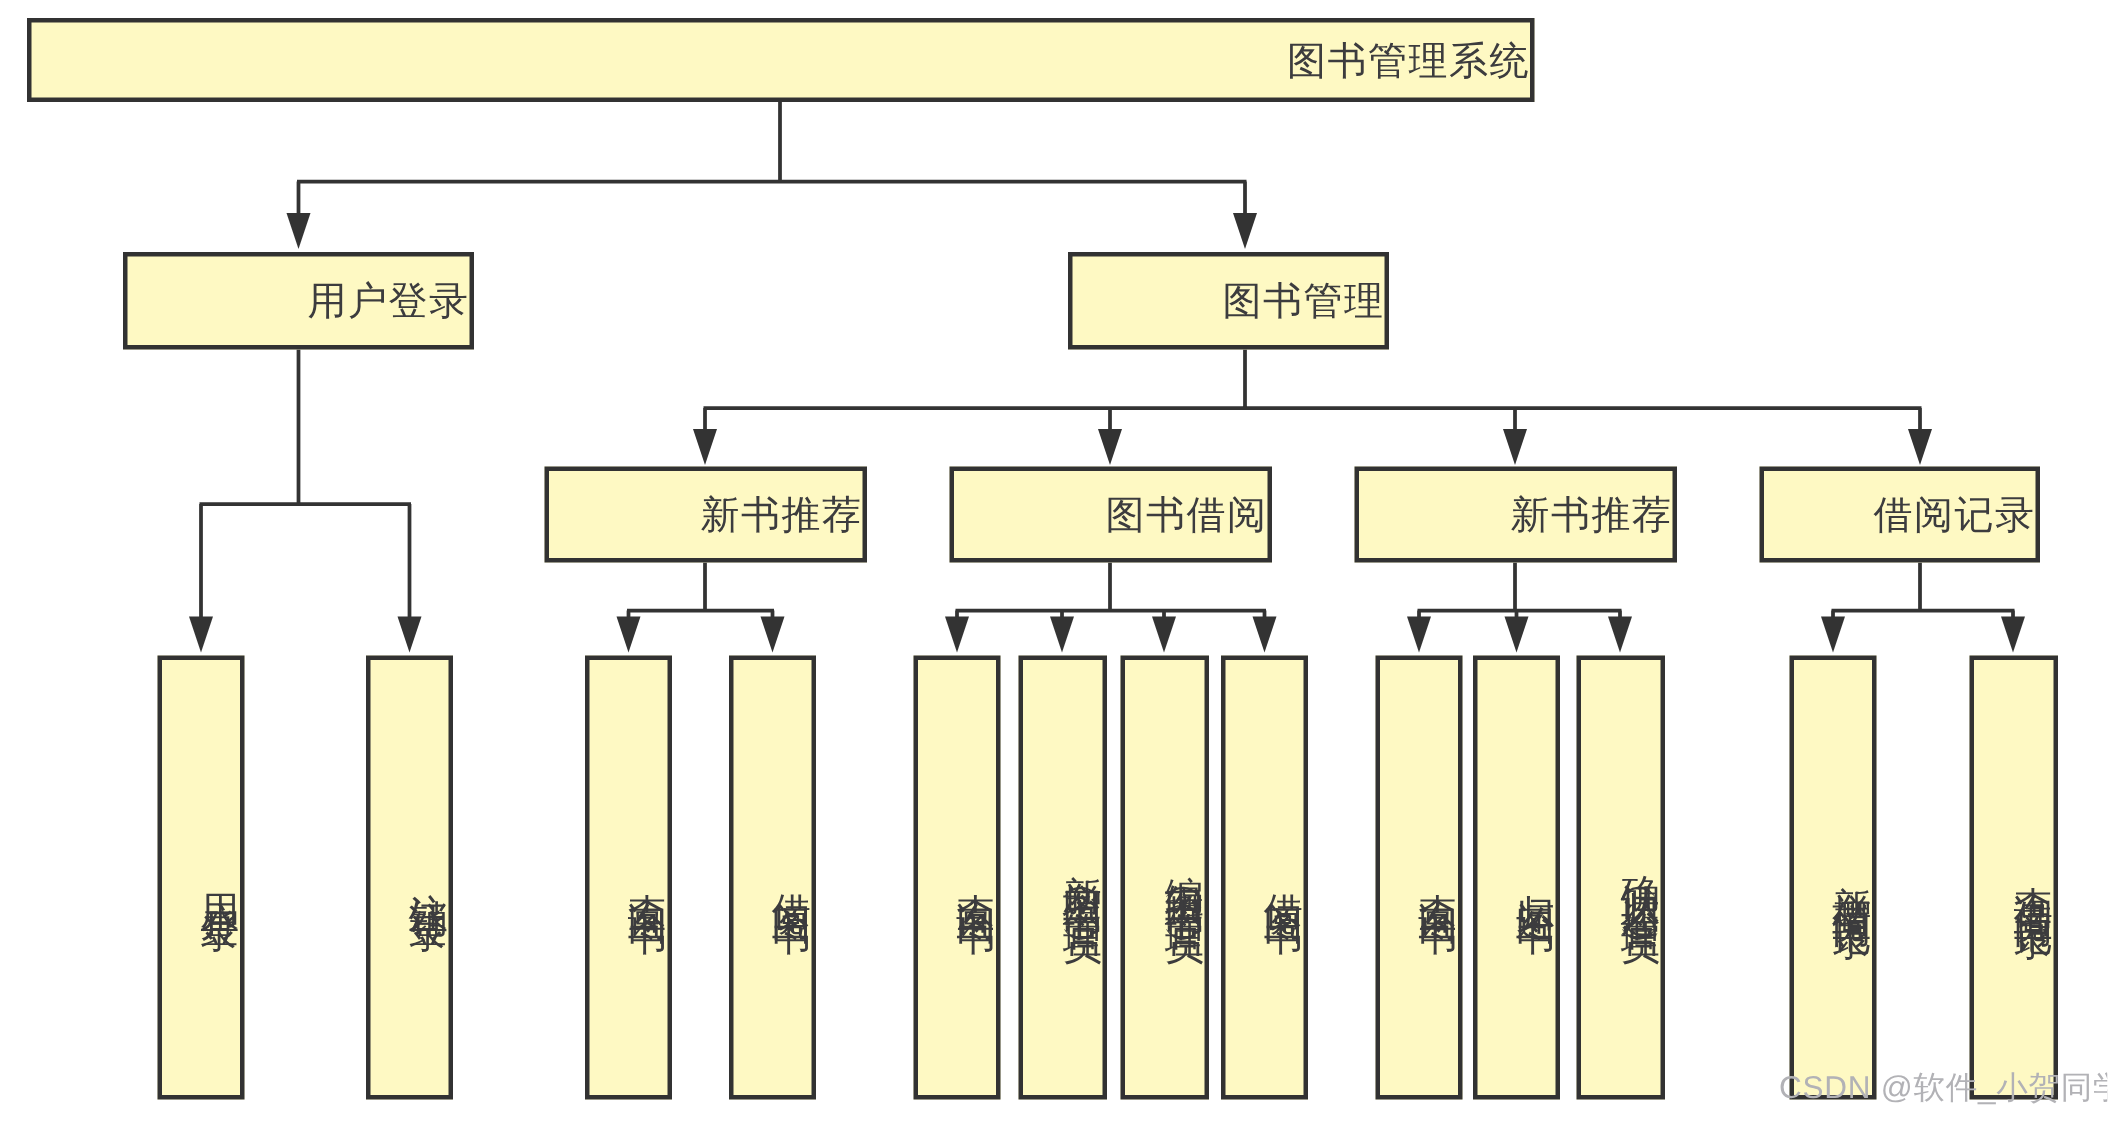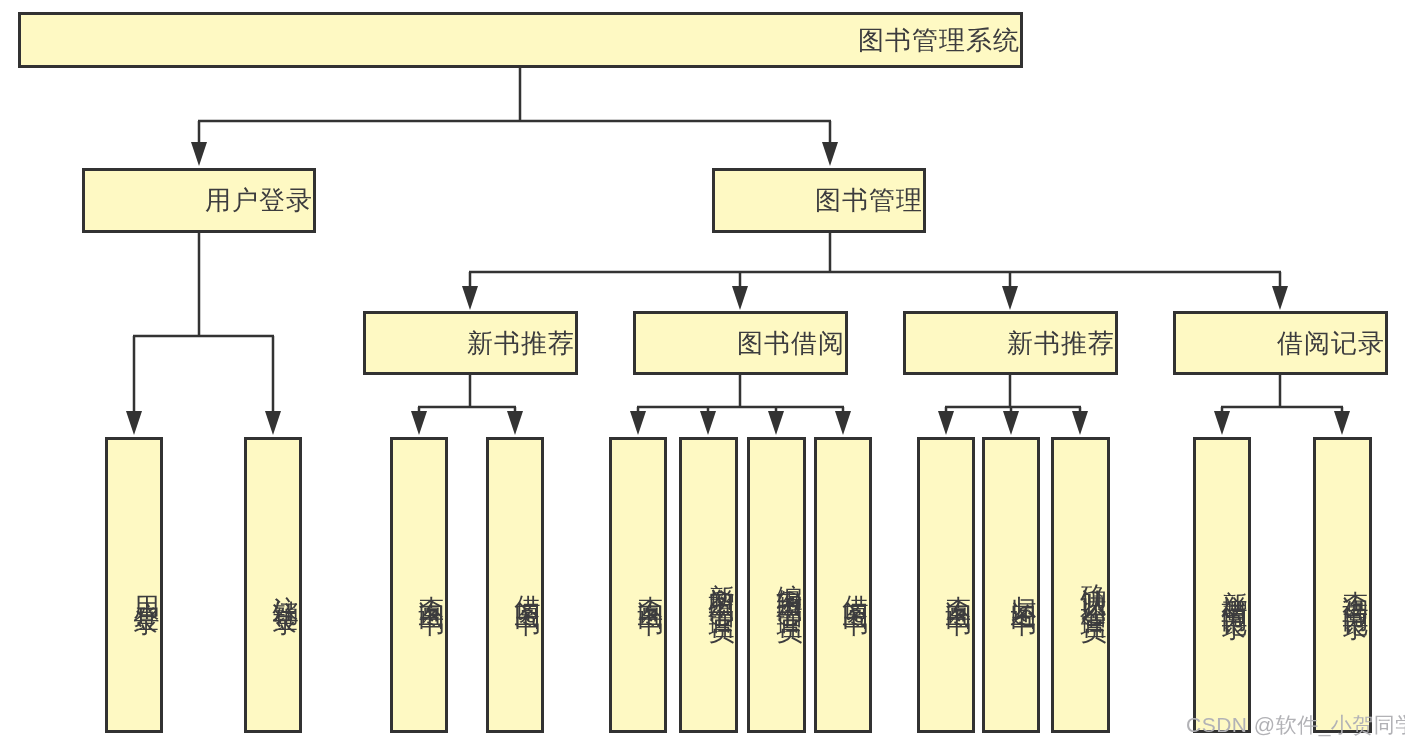--- a/index.html
+++ b/index.html
@@ -96,21 +96,21 @@
 
   <div class="box hbox" style="left:363px;top:311px;width:215px;height:64px;">
     <span>新书推荐</span>
   </div>
   <div class="box hbox" style="left:633px;top:311px;width:215px;height:64px;">
     <span>图书借阅</span>
   </div>
   <div class="box hbox" style="left:903px;top:311px;width:215px;height:64px;">
     <span>新书推荐</span>
   </div>
-  <div class="box hbox" style="left:1173px;top:311px;width:215px;height:64px;">
+  <div class="box hbox" style="left:1173px;top:311px;width:187px;height:64px;">
     <span>借阅记录</span>
   </div>
 
   <div class="box vbox" style="left:105px;top:437px;width:58px;height:296px;">
     <span>用户登录</span>
   </div>
   <div class="box vbox" style="left:244px;top:437px;width:58px;height:296px;">
     <span>注销登录</span>
   </div>
 

